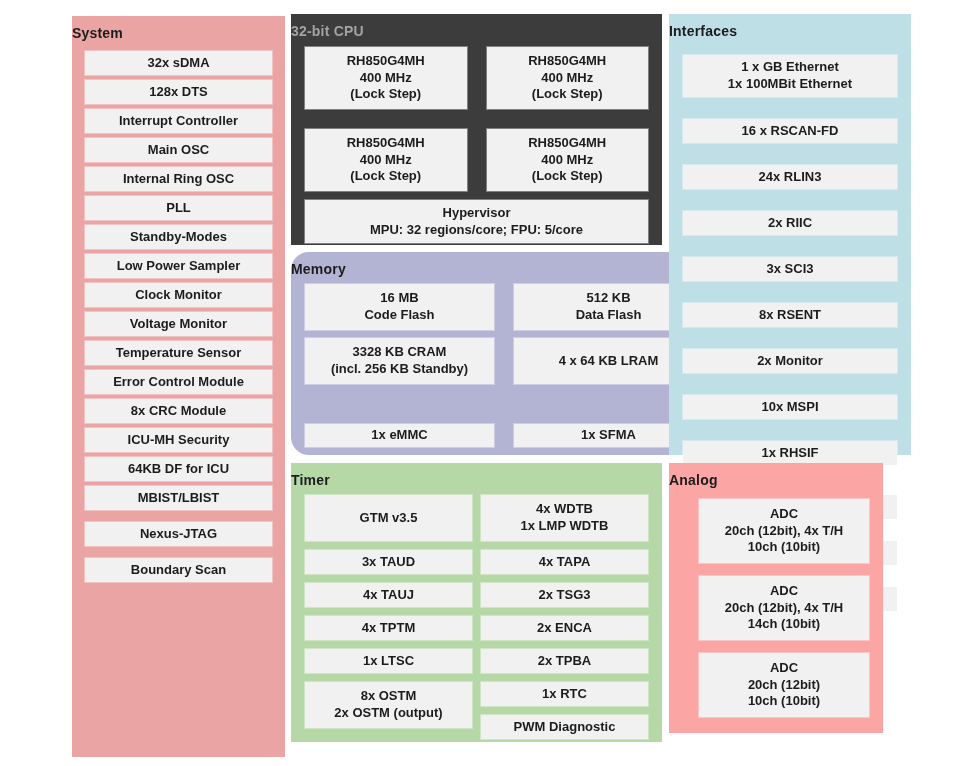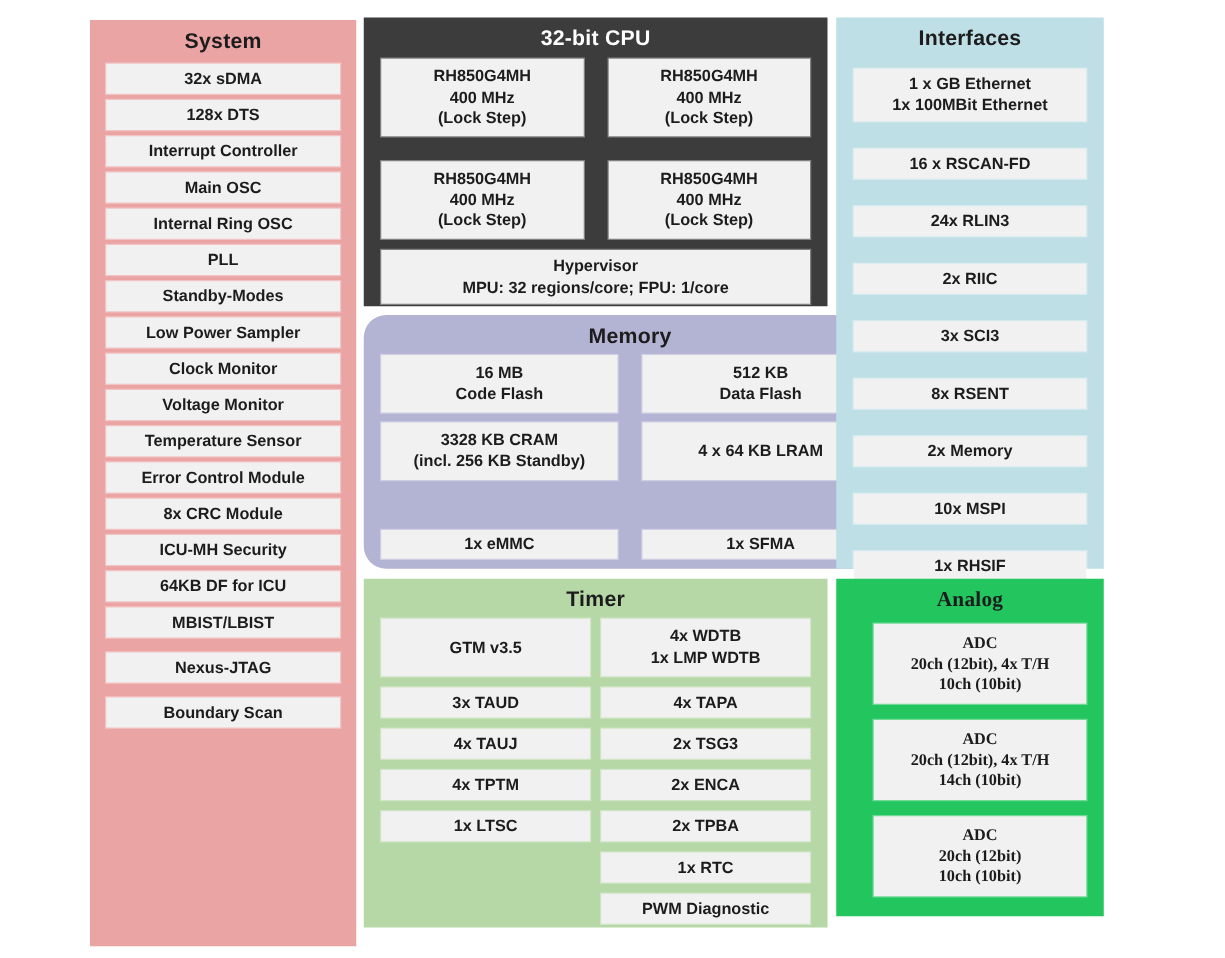--- a/index.html
+++ b/index.html
@@ -5,28 +5,28 @@
   html,body { margin:0; padding:0; background:#ffffff; }
   #stage {
     position:relative; width:980px; height:766px; background:#ffffff;
     font-family:"Liberation Sans", sans-serif; font-weight:700; color:#1c1c1c;
   }
   .panel { position:absolute; }
   #p-system     { left:72px;  top:16px;  width:213px; height:741px; background:#eba4a4; }
   #p-cpu        { left:291px; top:14px;  width:371px; height:231px; background:#3c3c3c; }
   #p-memory     { left:291px; top:252px; width:426px; height:203px; background:#b3b3d4;border-radius:18px; }
   #p-timer      { left:291px; top:463px; width:371px; height:279px; background:#b6d7a6; }
-  #p-interfaces { left:669px; top:14px;  width:214px; height:441px; background:#bedfe5; }
-  #p-analog     { left:669px; top:463px; width:214px; height:270px; background:#22c55e;font-family:Liberation Serif, serif; }
+  #p-interfaces { left:669px; top:14px;  width:242px; height:441px; background:#bedfe5; }
+  #p-analog     { left:669px; top:463px; width:214px; height:270px; background:#fca5a5; }
 
   .panel-title {
-    text-align:center; font-size:17px; line-height:22px; padding-top:6px;
+    text-align:left; font-size:14px; line-height:22px; padding-top:6px;
     letter-spacing:0.2px;
   }
-  #p-cpu .panel-title { color:#ffffff; }
+  #p-cpu .panel-title { color:#a3a3a3; }
 
   .stack { display:flex; flex-direction:column; gap:5px; padding:0 13px; margin-top:7px; }
   .stack-if { gap:22px; padding:0 14px; margin-top:13px; }
   .stack-an { gap:13px; padding:0 14px; margin-top:8px; }
 
   .box {
     background:#f1f1f1; color:#1c1c1c; font-size:13px; line-height:1.3;
     text-align:center; white-space:pre-line;
     display:flex; align-items:center; justify-content:center;
     box-shadow:0 0 0 1px rgba(255,255,255,0.35);
@@ -95,21 +95,21 @@
 (Lock Step)</div>
       <div class="box box-core">RH850G4MH
 400 MHz
 (Lock Step)</div>
       <div class="box box-core">RH850G4MH
 400 MHz
 (Lock Step)</div>
     </div>
     <div class="hyp-row">
       <div class="box box-hyp">Hypervisor
-MPU: 32 regions/core; FPU: 1/core</div>
+MPU: 32 regions/core; FPU: 5/core</div>
     </div>
   </div>
 
   <div class="panel" id="p-memory">
     <div class="panel-title">Memory</div>
     <div class="grid2 grid-r1">
       <div class="box box-2b">16 MB
 Code Flash</div>
       <div class="box box-2b">512 KB
 Data Flash</div>
@@ -127,20 +127,22 @@
 
   <div class="panel" id="p-timer">
     <div class="panel-title">Timer</div>
     <div class="cols">
       <div class="col">
         <div class="box box-2b">GTM v3.5</div>
         <div class="box box-1">3x TAUD</div>
         <div class="box box-1">4x TAUJ</div>
         <div class="box box-1">4x TPTM</div>
         <div class="box box-1">1x LTSC</div>
+        <div class="box box-2b">8x OSTM
+2x OSTM (output)</div>
       </div>
       <div class="col">
         <div class="box box-2b">4x WDTB
 1x LMP WDTB</div>
         <div class="box box-1">4x TAPA</div>
         <div class="box box-1">2x TSG3</div>
         <div class="box box-1">2x ENCA</div>
         <div class="box box-1">2x TPBA</div>
         <div class="box box-1">1x RTC</div>
         <div class="box box-1">PWM Diagnostic</div>
@@ -151,21 +153,21 @@
   <div class="panel" id="p-interfaces">
     <div class="panel-title">Interfaces</div>
     <div class="stack stack-if">
       <div class="box box-2">1 x GB Ethernet
 1x 100MBit Ethernet</div>
       <div class="box box-1">16 x RSCAN-FD</div>
       <div class="box box-1">24x RLIN3</div>
       <div class="box box-1">2x RIIC</div>
       <div class="box box-1">3x SCI3</div>
       <div class="box box-1">8x RSENT</div>
-      <div class="box box-1">2x Memory</div>
+      <div class="box box-1">2x Monitor</div>
       <div class="box box-1">10x MSPI</div>
       <div class="box box-1">1x RHSIF</div>
       <div class="box box-1 mt-group">2x PSI5 -S</div>
       <div class="box box-1">4x PSI5</div>
       <div class="box box-1">4x CXPI</div>
     </div>
   </div>
 
   <div class="panel" id="p-analog">
     <div class="panel-title">Analog</div>

